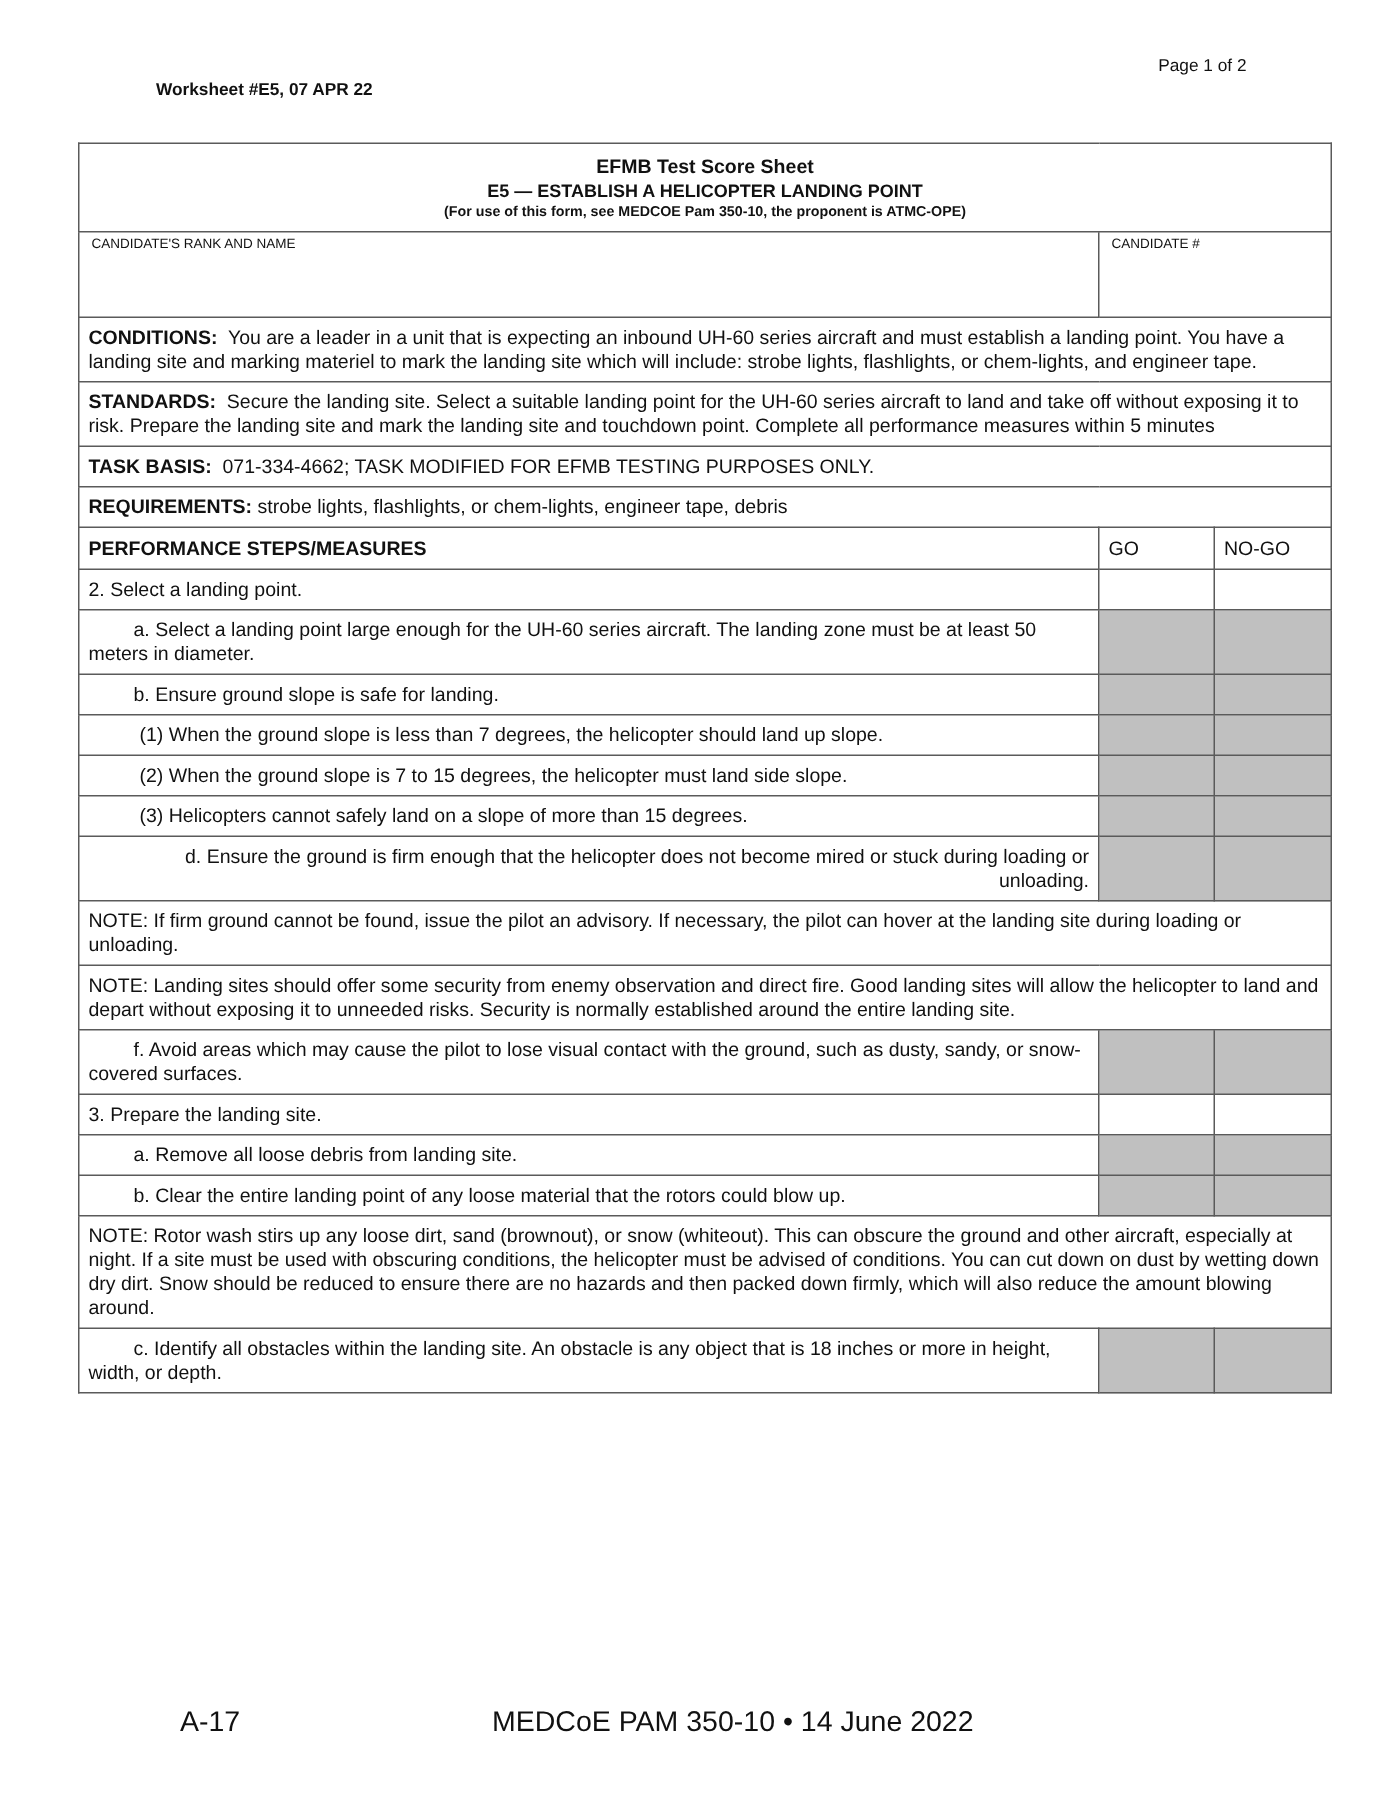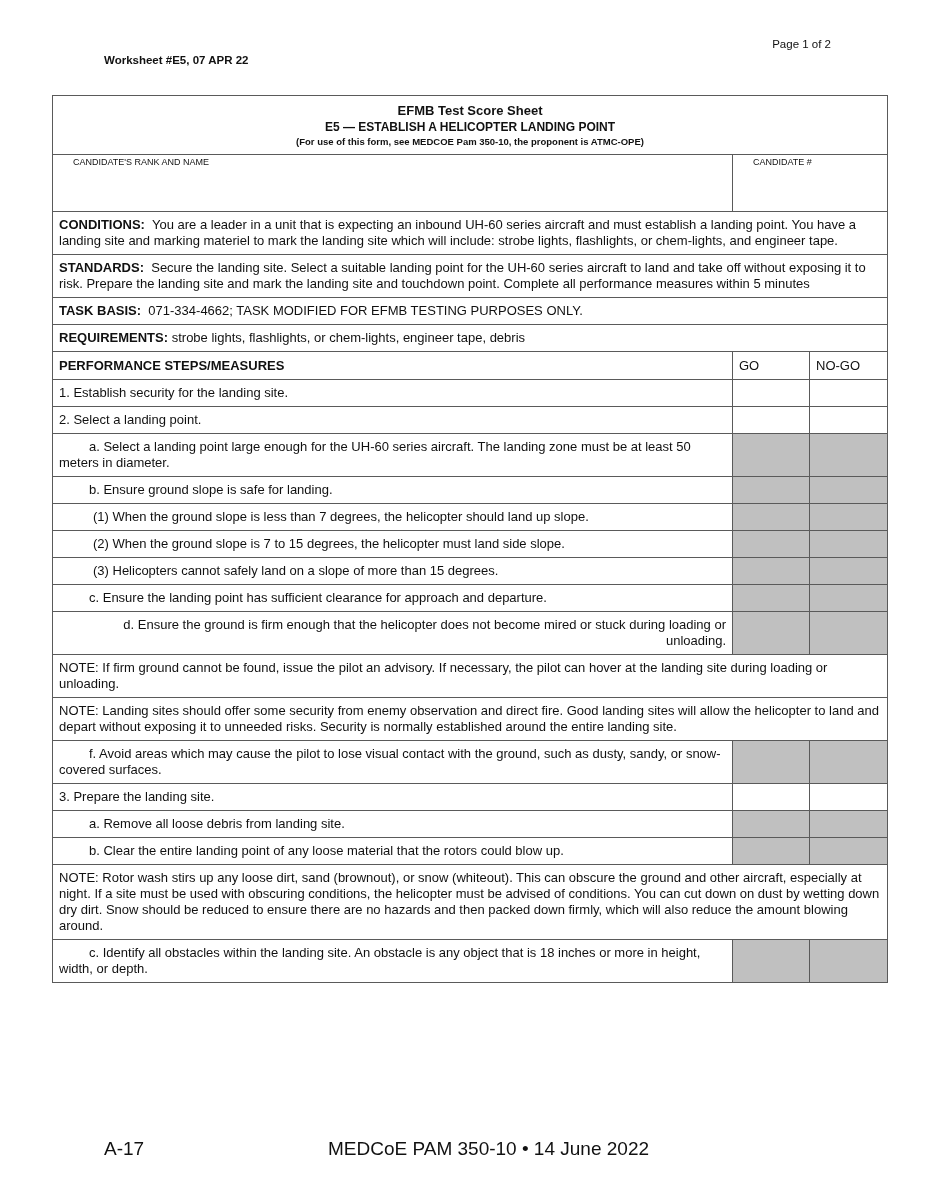--- a/index.html
+++ b/index.html
@@ -10,21 +10,21 @@
   .topbar { position: absolute; top: 38px; left: 104px; right: 98px; height: 16px; font-size: 11.5px; }
   .topbar .left { position: absolute; left: 0; top: 16px; font-weight: bold; }
   .topbar .right { position: absolute; right: 0; top: 0; }
 
   table.sheet {
     position: absolute; top: 95px; left: 52px; width: 835px;
     border-collapse: collapse; table-layout: fixed;
     font-size: 13px; line-height: 16px;
   }
   table.sheet td {
-    border: 1.5px solid #5a5a5a; vertical-align: top; padding: 0 20px;
+    border: 1.5px solid #5a5a5a; vertical-align: top; padding: 0 8px;
   }
   col.c-main { width: 680px; }
   col.c-go { width: 77px; }
   col.c-nogo { width: 78px; }
 
   .title-cell { text-align: center; padding: 7px 6px 6px 6px !important; }
   .title-cell .t1 { font-weight: bold; font-size: 13px; line-height: 16px; }
   .title-cell .t2 { font-weight: bold; font-size: 12px; line-height: 17px; }
   .title-cell .t3 { font-weight: bold; font-size: 9.5px; line-height: 12px; }
 
@@ -37,21 +37,21 @@
   .hdr-plain { padding: 6px 6px 5px 6px !important; }
 
   .step-cell { padding: 5px 6px 5px 6px !important; }
   .ind1 { text-indent: 30px; }
   .shade { background: #c0c0c0; }
   .blank { background: #ffffff; }
 
   .note-cell { padding: 5px 6px 5px 6px !important; }
 
   .footer { position: absolute; top: 1138px; left: 104px; right: 0; height: 24px; font-size: 19px; }
-  .footer .pg { position: absolute; left: 0; top: 0; }
+  .footer .pg { position: absolute; left: 16px; top: 0; }
   .footer .pub { position: absolute; left: 224px; top: 0; }
 </style>
 </head>
 <body>
 
 <div class="topbar">
   <span class="left">Worksheet #E5, 07 APR 22</span>
   <span class="right">Page 1 of 2</span>
 </div>
 
@@ -97,25 +97,20 @@
     <tr>
       <td colspan="3" class="info-cell" style="border-color: rgb(90, 90, 90);">
         <b>REQUIREMENTS:</b> <span>strobe lights, flashlights, or chem-lights, engineer tape, debris</span>
       </td>
     </tr>
     <tr>
       <td class="hdr-cell" style="border-color: rgb(90, 90, 90);">PERFORMANCE STEPS/MEASURES</td>
       <td class="hdr-plain" style="border-color: rgb(90, 90, 90);">GO</td>
       <td class="hdr-plain" style="border-color: rgb(90, 90, 90);">NO-GO</td>
     </tr>
-  <tr>
-        <td class="step-cell" style="border-color: rgb(90, 90, 90);">1. Establish security for the landing site.</td>
-        <td class="blank" style="border-color: rgb(90, 90, 90);"></td>
-        <td class="blank" style="border-color: rgb(90, 90, 90);"></td>
-      </tr>
       <tr>
         <td class="step-cell" style="border-color: rgb(90, 90, 90);">2. Select a landing point.</td>
         <td class="blank" style="border-color: rgb(90, 90, 90);"></td>
         <td class="blank" style="border-color: rgb(90, 90, 90);"></td>
       </tr>
       <tr>
         <td class="step-cell ind1" style="border-color: rgb(90, 90, 90);">a. Select a landing point large enough for the UH-60 series aircraft. The landing zone must be at least 50 meters in diameter.</td>
         <td class="shade" style="background: rgb(192, 192, 192); border-color: rgb(90, 90, 90);"></td>
         <td class="shade" style="background: rgb(192, 192, 192); border-color: rgb(90, 90, 90);"></td>
       </tr>
@@ -129,25 +124,20 @@
         <td class="shade" style="background: rgb(192, 192, 192); border-color: rgb(90, 90, 90);"></td>
         <td class="shade" style="background: rgb(192, 192, 192); border-color: rgb(90, 90, 90);"></td>
       </tr>
       <tr>
         <td class="step-cell ind1" style="text-indent: 34px; border-color: rgb(90, 90, 90);">(2) When the ground slope is 7 to 15 degrees, the helicopter must land side slope.</td>
         <td class="shade" style="background: rgb(192, 192, 192); border-color: rgb(90, 90, 90);"></td>
         <td class="shade" style="background: rgb(192, 192, 192); border-color: rgb(90, 90, 90);"></td>
       </tr>
       <tr>
         <td class="step-cell ind1" style="text-indent: 34px; border-color: rgb(90, 90, 90);">(3) Helicopters cannot safely land on a slope of more than 15 degrees.</td>
-        <td class="shade" style="background: rgb(192, 192, 192); border-color: rgb(90, 90, 90);"></td>
-        <td class="shade" style="background: rgb(192, 192, 192); border-color: rgb(90, 90, 90);"></td>
-      </tr>
-      <tr>
-        <td class="step-cell ind1" style="border-color: rgb(90, 90, 90);">c. Ensure the landing point has sufficient clearance for approach and departure.</td>
         <td class="shade" style="background: rgb(192, 192, 192); border-color: rgb(90, 90, 90);"></td>
         <td class="shade" style="background: rgb(192, 192, 192); border-color: rgb(90, 90, 90);"></td>
       </tr>
       <tr>
         <td class="step-cell ind1" style="border-color: rgb(90, 90, 90); text-align: right;">d. Ensure the ground is firm enough that the helicopter does not become mired or stuck during loading or unloading.</td>
         <td class="shade" style="background: rgb(192, 192, 192); border-color: rgb(90, 90, 90);"></td>
         <td class="shade" style="background: rgb(192, 192, 192); border-color: rgb(90, 90, 90);"></td>
       </tr>
       <tr>
         <td colspan="3" class="note-cell" style="border-color: rgb(90, 90, 90);">NOTE: If firm ground cannot be found, issue the pilot an advisory. If necessary, the pilot can hover at the landing site during loading or unloading.</td>

